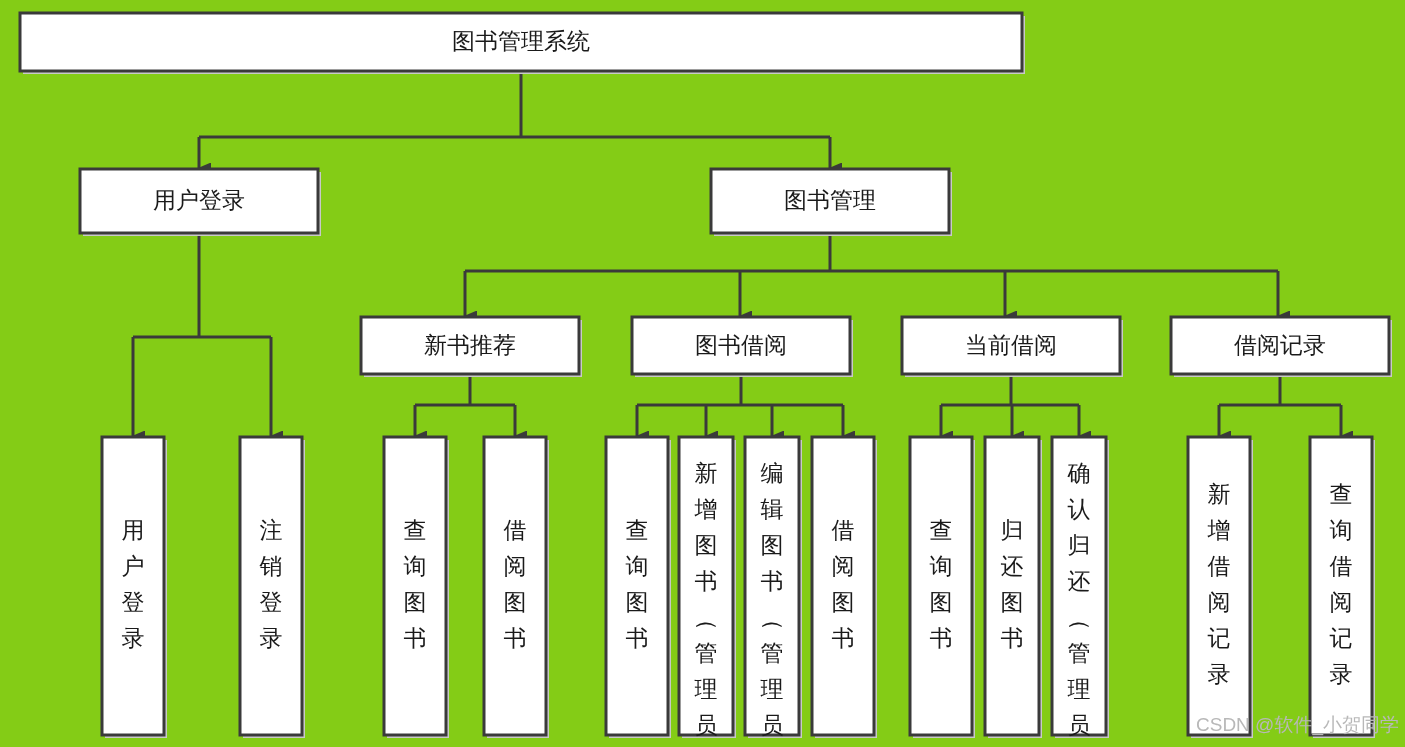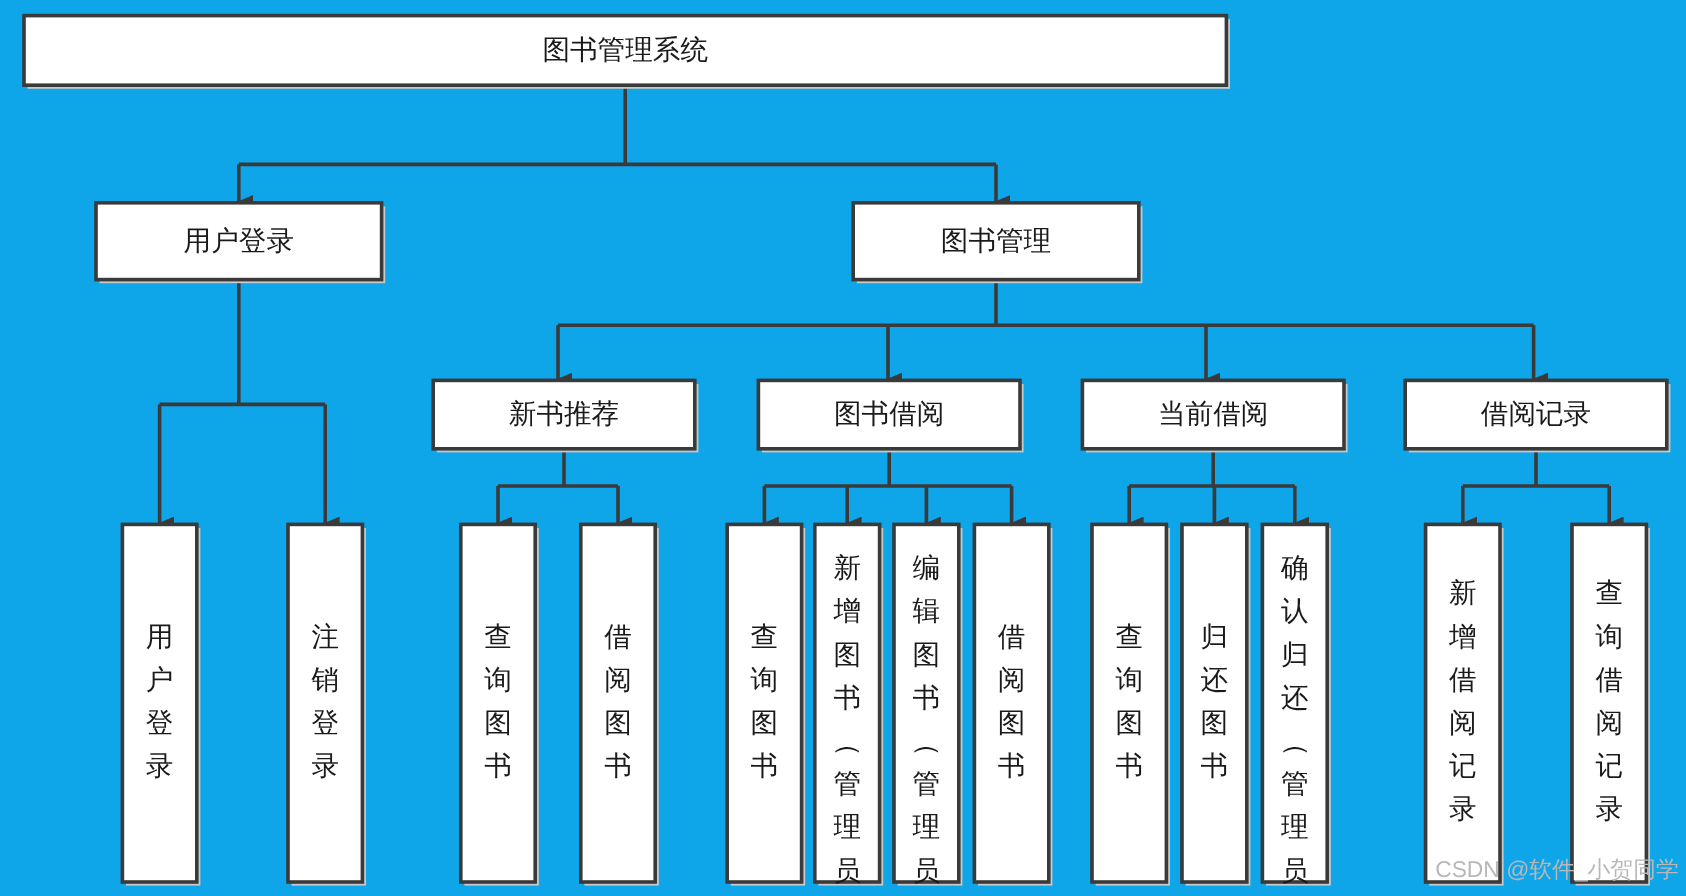--- a/index.html
+++ b/index.html
@@ -8,21 +8,21 @@
     padding: 0;
     background: #ffffff;
   }
   body {
     font-family: "Liberation Sans", "DejaVu Sans", sans-serif;
   }
   #diagram-root {
     position: relative;
     width: 1405px;
     height: 747px;
-    background: #0ea5e9;
+    background: #84cc16;
     overflow: hidden;
   }
   svg.diagram-canvas {
     position: absolute;
     top: 0;
     left: 0;
     width: 1405px;
     height: 747px;
     display: block;
   }

